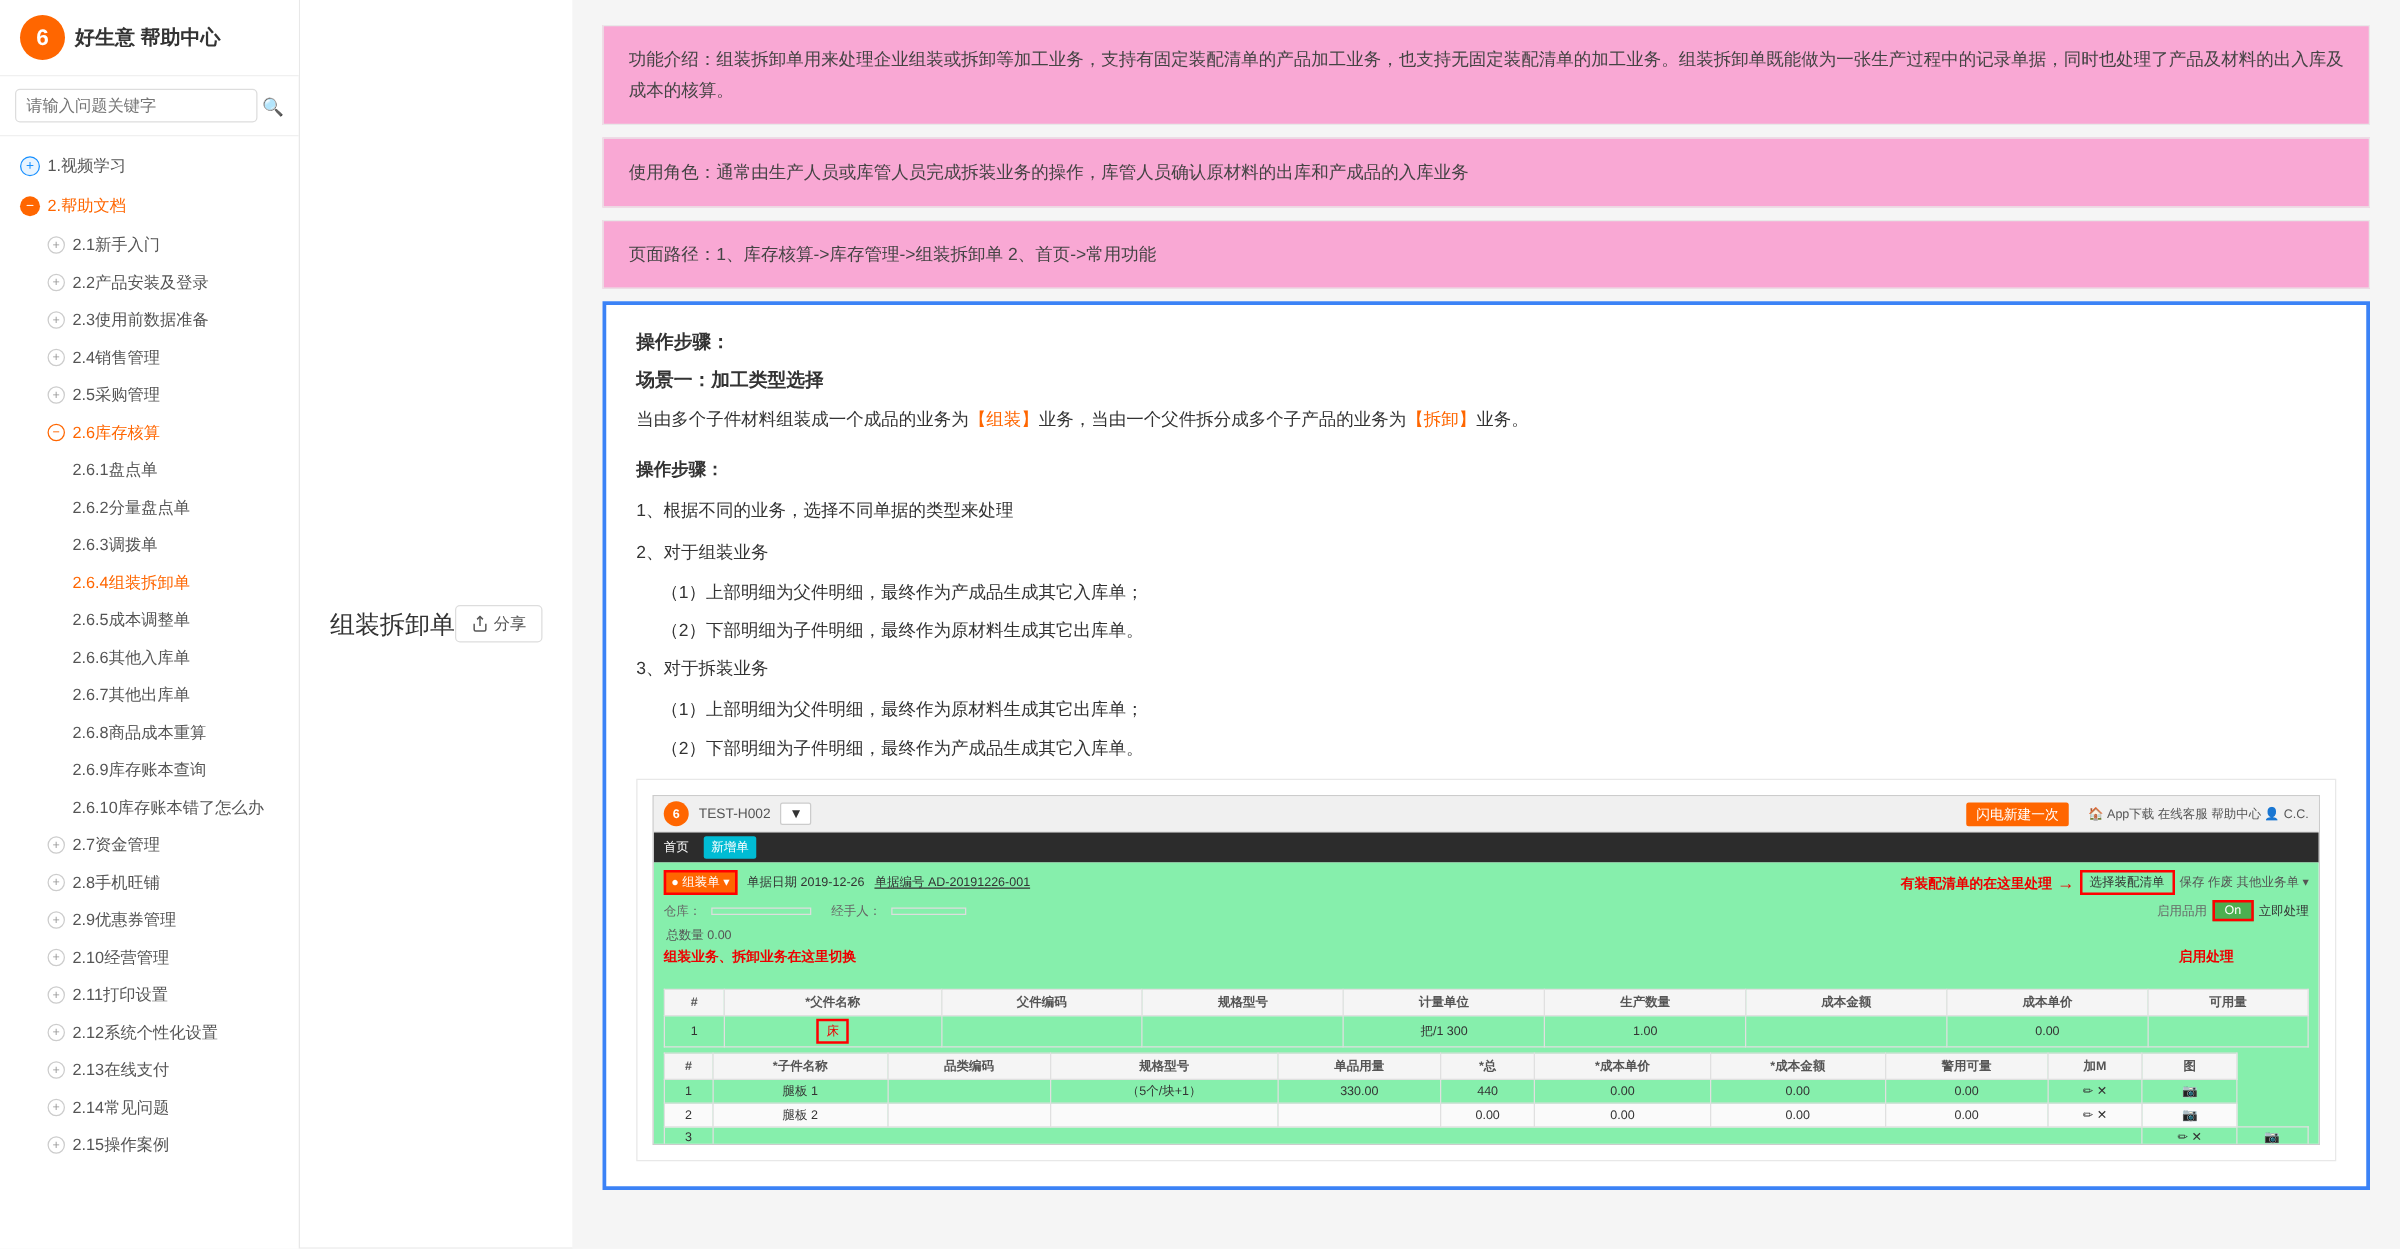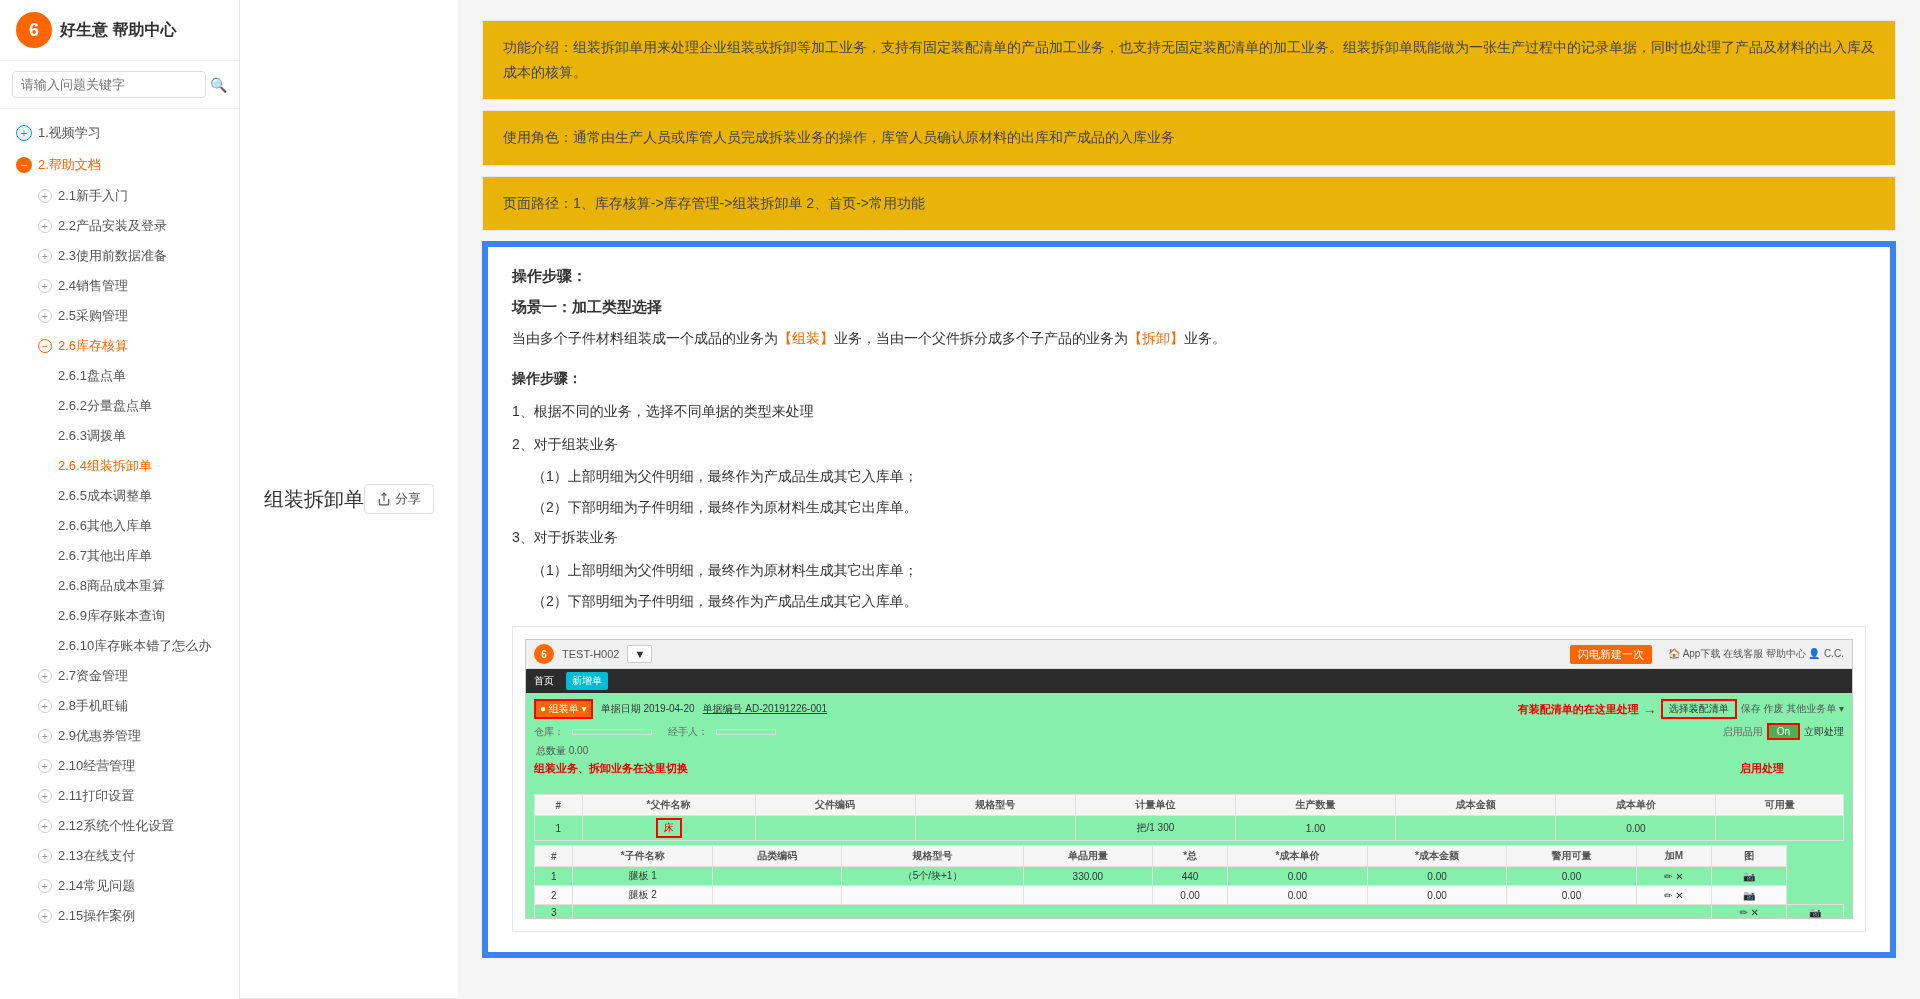--- a/index.html
+++ b/index.html
@@ -151,21 +151,21 @@
       font-size: 13px;
       color: #555;
     }
     .content-area {
       flex: 1;
       overflow-y: auto;
       padding: 20px 24px;
       background: #f5f5f5;
     }
     .content-section {
-      background: #eab308;
+      background: #f9a8d4;
       border: 1px solid #e8e8e8;
       padding: 14px 20px;
       margin-bottom: 10px;
       line-height: 1.8;
       font-size: 14px;
       color: #444;
     }
     .content-section p { margin: 0; }
     .bold { font-weight: bold; }
     .ops-title {
@@ -173,21 +173,21 @@
       font-size: 15px;
       margin-bottom: 12px;
     }
     .scene-title {
       font-weight: bold;
       font-size: 15px;
       margin-bottom: 8px;
     }
     .steps-container {
       background: #fff;
-      border: 6px solid #3b82f6;
+      border: 3px solid #3b82f6;
       padding: 20px 24px;
       margin-bottom: 10px;
     }
     .step-text { margin-bottom: 6px; line-height: 1.9; }
     .step-sub { margin-left: 20px; margin-bottom: 4px; line-height: 1.9; }
     .highlight { color: #ff6600; }
     .screenshot-container {
       background: #fff;
       border: 1px solid #e8e8e8;
       padding: 12px;
@@ -477,21 +477,21 @@
           <div class="fs-nav">
             <div>首页</div>
             <div class="fs-nav-active">新增单</div>
             <div>  </div>
           </div>
 
           <div class="fs-content">
             <div class="fs-row">
               <div style="display:flex;align-items:center;gap:4px;">
                 <span class="red-box" style="padding:1px 4px;font-size:10px;background:#ff6600;color:white;border:2px solid red;">● 组装单 ▾</span>
-                <span style="margin-left:4px;font-size:10px;">单据日期 2019-04-20</span>
+                <span style="margin-left:4px;font-size:10px;">单据日期 2019-12-26</span>
                 <span style="margin-left:4px;font-size:10px;text-decoration:underline;">单据编号 AD-20191226-001</span>
               </div>
               <div style="flex:1;"></div>
 
               <div style="position:relative;display:flex;align-items:center;gap:4px;">
                 <span style="color:#e00;font-size:11px;font-weight:bold;">有装配清单的在这里处理</span>
                 <span style="color:#e00;font-size:14px;">→</span>
                 <div class="red-box" style="padding:1px 6px;font-size:10px;">选择装配清单</div>
                 <span style="font-size:10px;color:#555;">保存 作废 其他业务单 ▾</span>
               </div>

